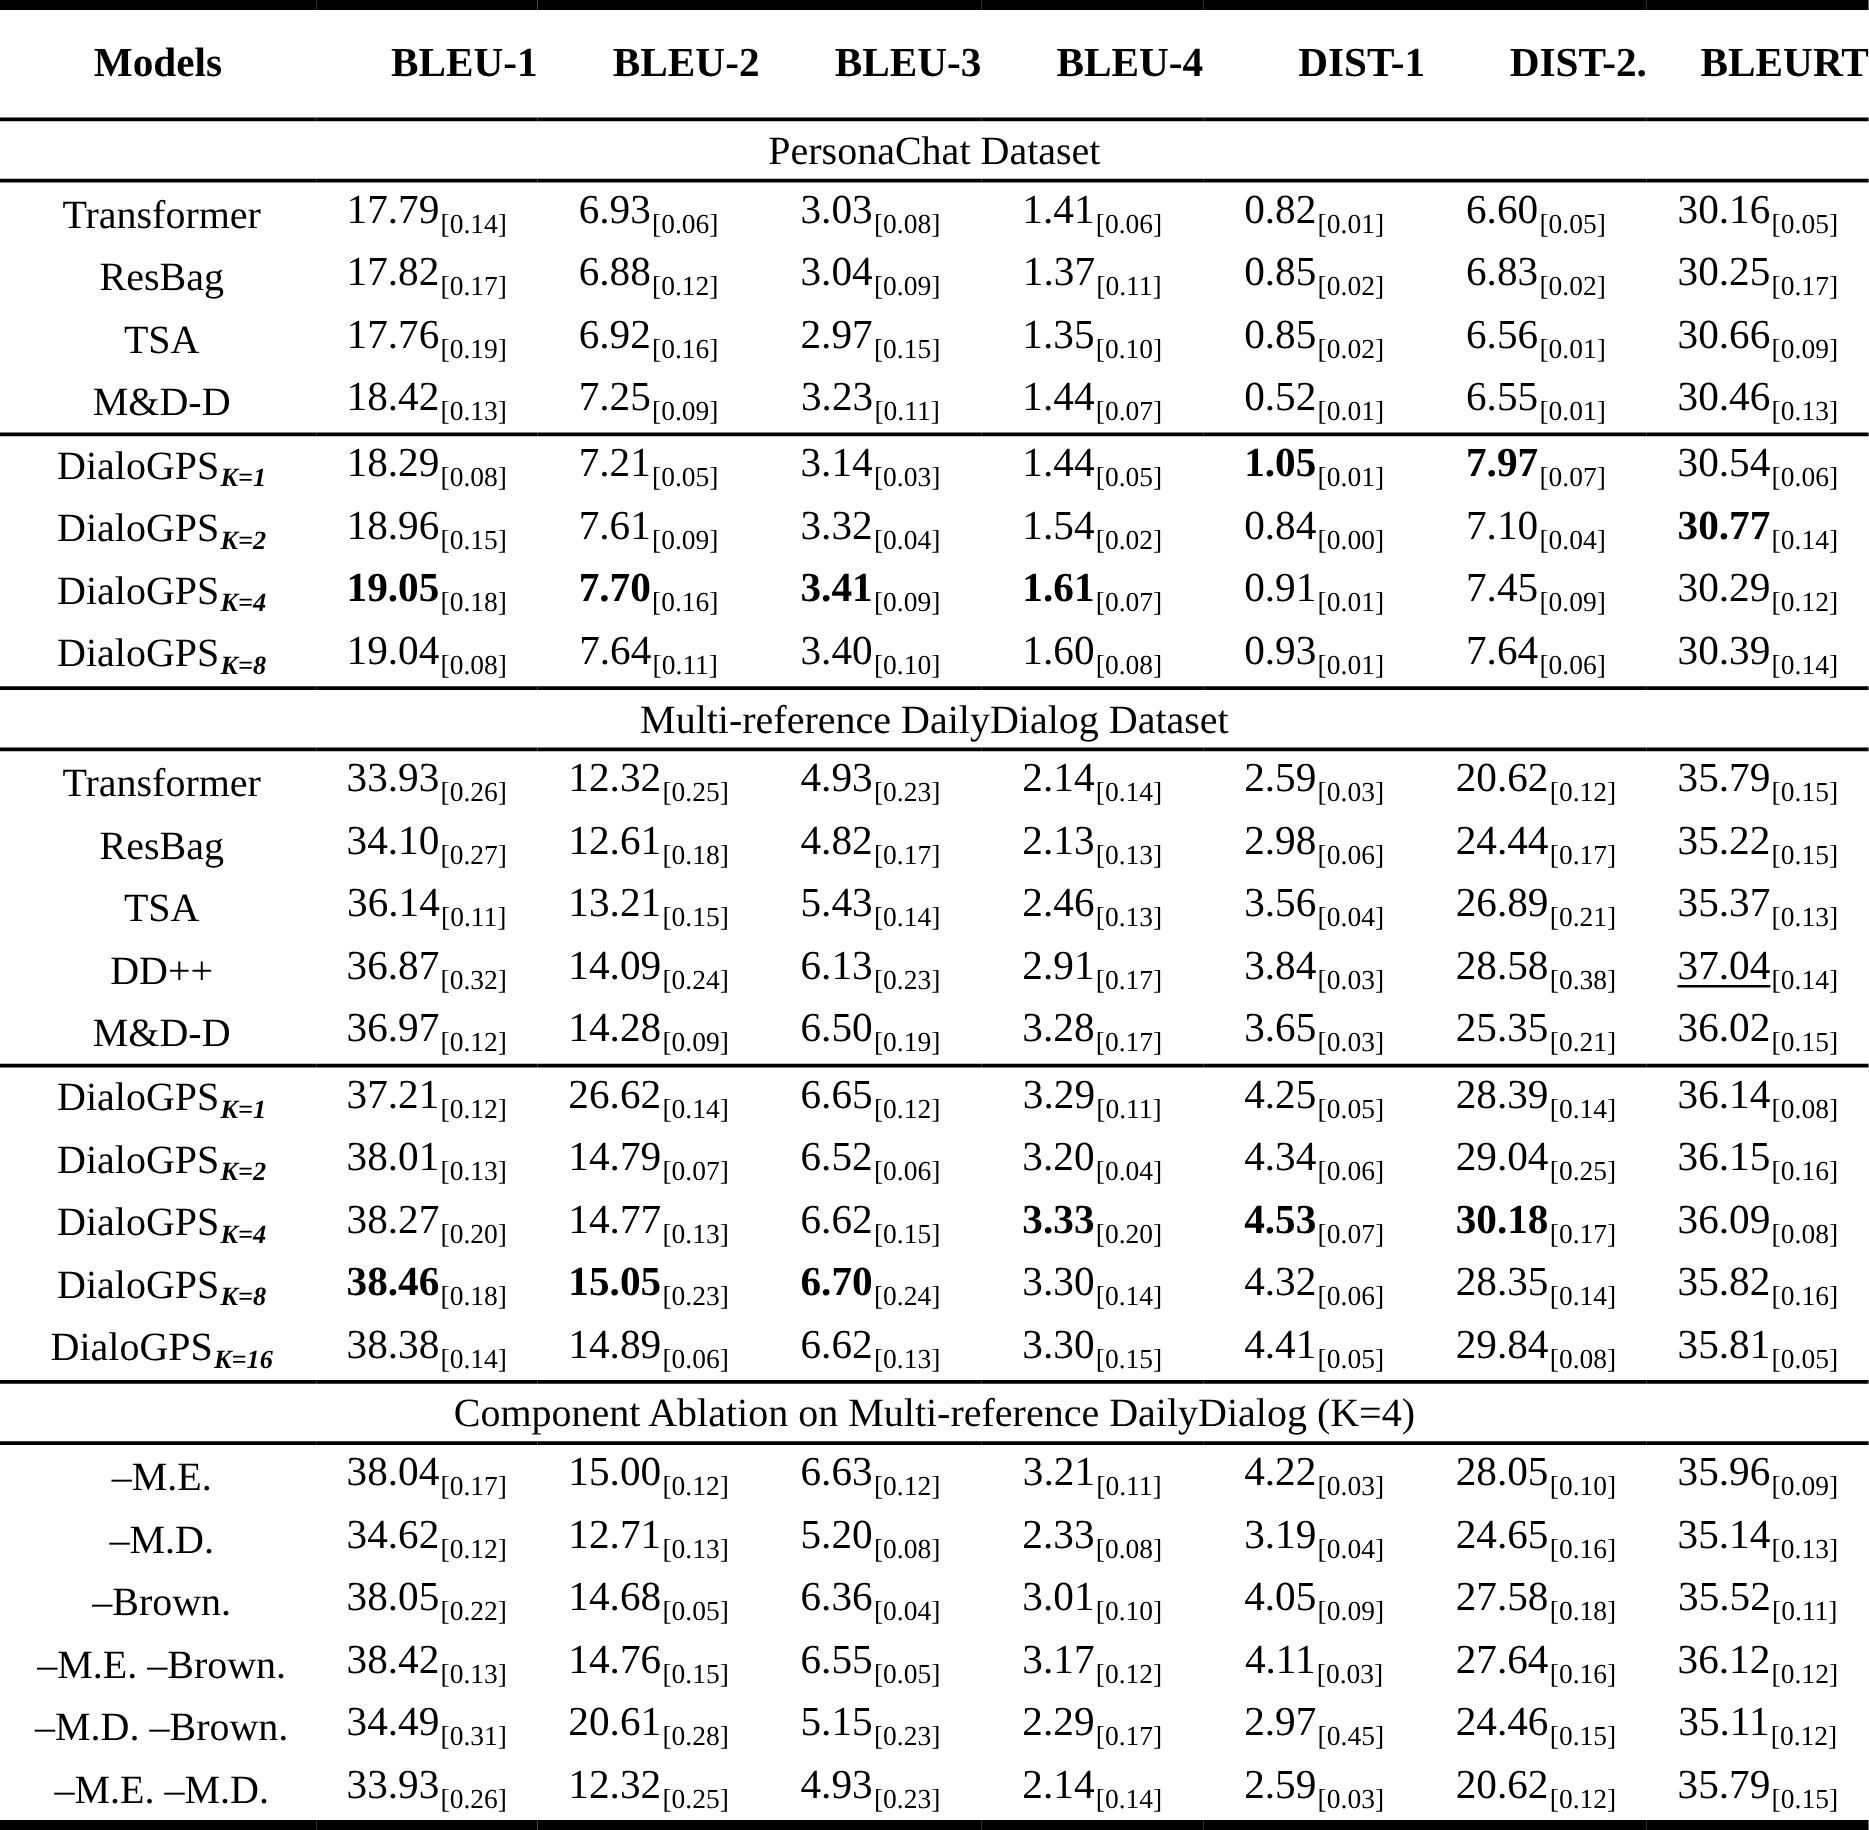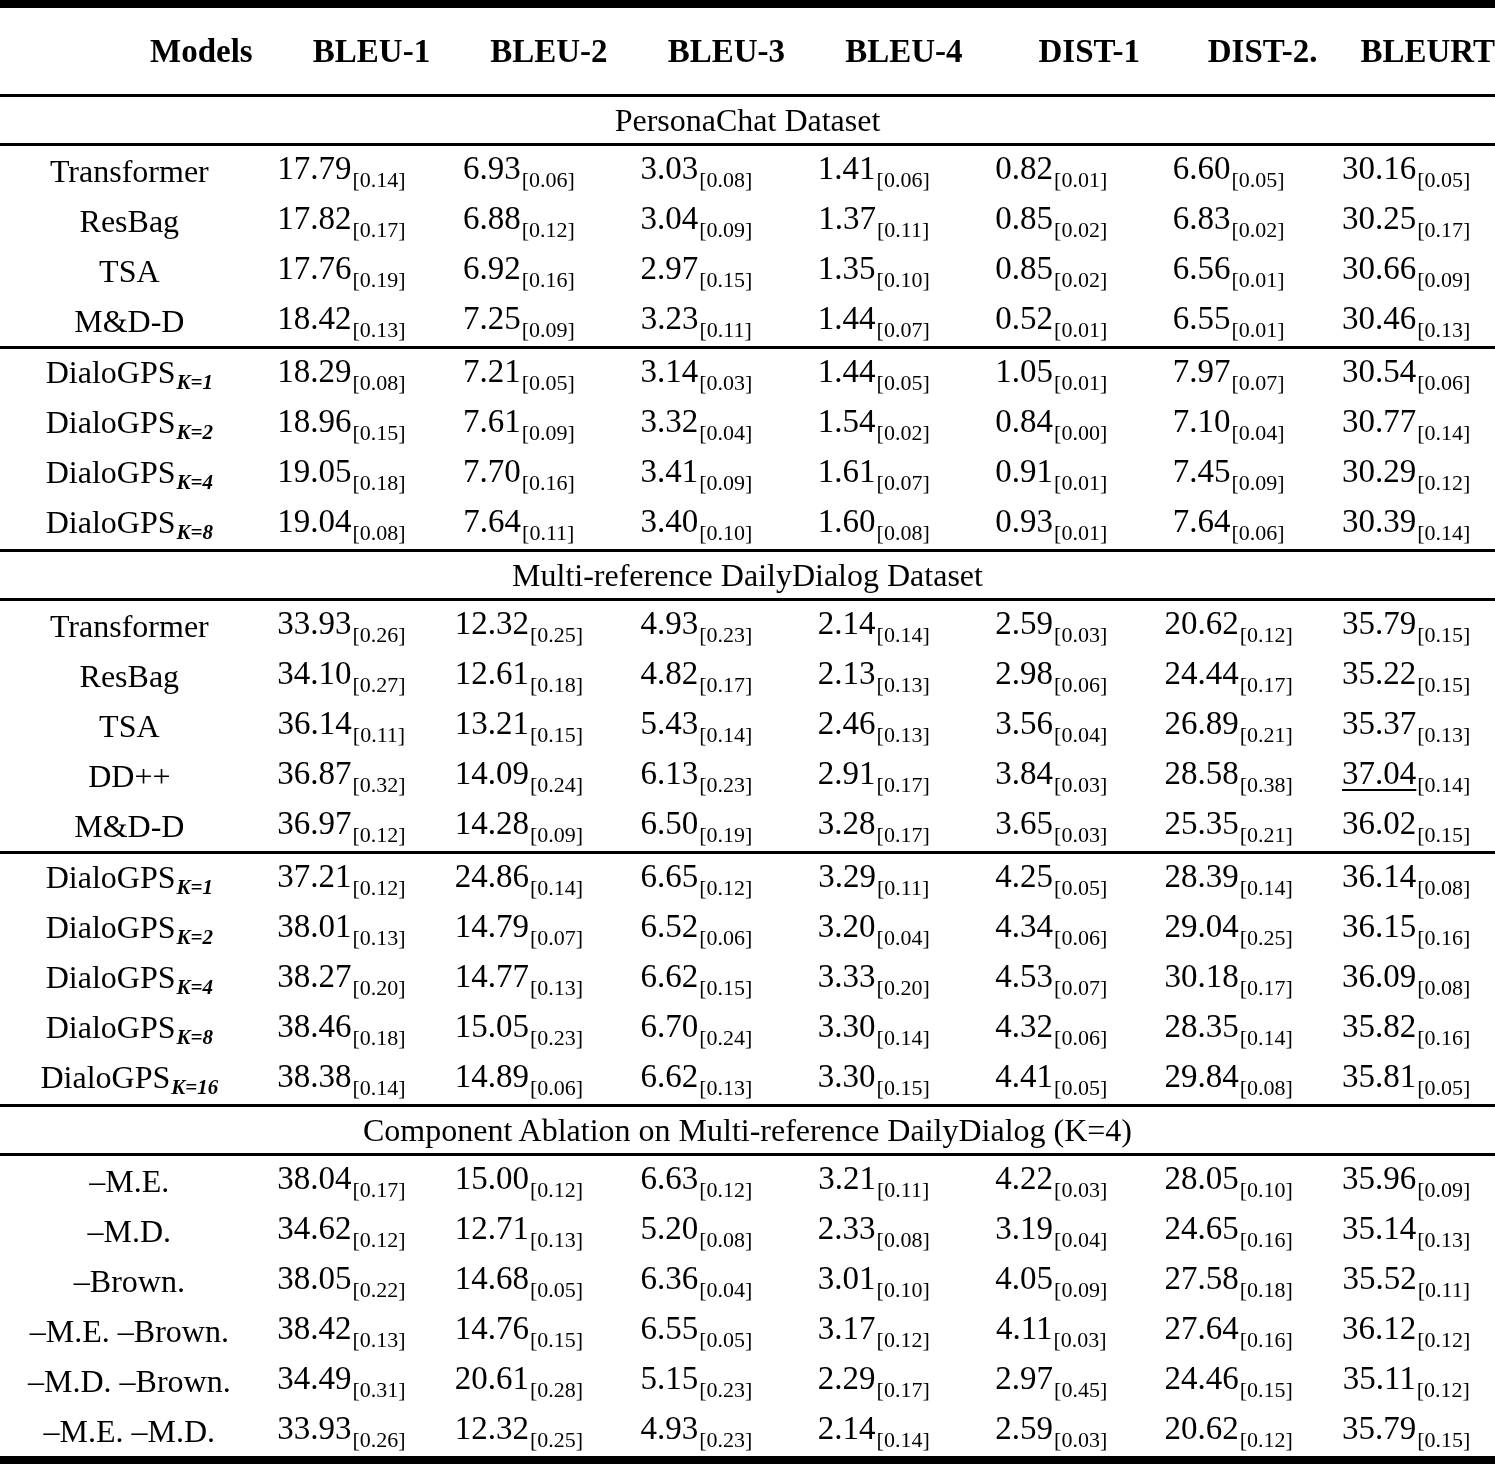--- a/index.html
+++ b/index.html
@@ -24,21 +24,21 @@
   col.c-metric { width: 177px; }
 
   thead th {
     border-bottom: 3px solid #000;
     font-size: 33px;
     font-weight: bold;
     height: 86px;
     vertical-align: middle;
     padding: 0;
   }
-  th.model-h { text-align: right; padding-left: 0; }
+  th.model-h { text-align: center; padding-left: 0; }
   th.metric-h { text-align: right; }
 
   tr.section-title-row td {
     border-top: 3px solid #000;
     border-bottom: 3px solid #000;
     text-align: center;
     font-size: 32px;
     height: 46px;
     vertical-align: middle;
     padding: 0;
@@ -67,21 +67,21 @@
     margin-left: 1px;
     font-weight: normal;
   }
   .msub {
     font-size: 21px;
     font-style: italic;
     vertical-align: -6px;
     margin-left: 1px;
     font-weight: bold;
   }
-  .v.bold { font-weight: normal; }
+  .v.bold { font-weight: bold; }
   .v.underline {
     text-decoration: underline;
     text-underline-offset: 5px;
     text-decoration-thickness: 2px;
   }
 </style>
 </head>
 <body>
 
 <table class="results">
@@ -240,21 +240,21 @@
         <td class="val"><span class="v">14.28</span><span class="std">[0.09]</span></td>
         <td class="val"><span class="v">6.50</span><span class="std">[0.19]</span></td>
         <td class="val"><span class="v">3.28</span><span class="std">[0.17]</span></td>
         <td class="val"><span class="v">3.65</span><span class="std">[0.03]</span></td>
         <td class="val"><span class="v">25.35</span><span class="std">[0.21]</span></td>
         <td class="val"><span class="v">36.02</span><span class="std">[0.15]</span></td>
       </tr>
       <tr class="group-rule">
         <td class="model"><span>DialoGPS</span><span class="msub">K=1</span></td>
         <td class="val"><span class="v">37.21</span><span class="std">[0.12]</span></td>
-        <td class="val"><span class="v">24.86</span><span class="std">[0.14]</span></td>
+        <td class="val"><span class="v">26.62</span><span class="std">[0.14]</span></td>
         <td class="val"><span class="v">6.65</span><span class="std">[0.12]</span></td>
         <td class="val"><span class="v">3.29</span><span class="std">[0.11]</span></td>
         <td class="val"><span class="v">4.25</span><span class="std">[0.05]</span></td>
         <td class="val"><span class="v">28.39</span><span class="std">[0.14]</span></td>
         <td class="val"><span class="v">36.14</span><span class="std">[0.08]</span></td>
       </tr>
       <tr>
         <td class="model"><span>DialoGPS</span><span class="msub">K=2</span></td>
         <td class="val"><span class="v">38.01</span><span class="std">[0.13]</span></td>
         <td class="val"><span class="v">14.79</span><span class="std">[0.07]</span></td>

